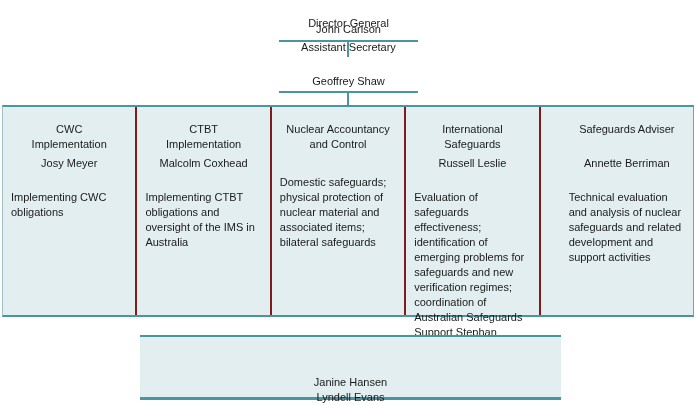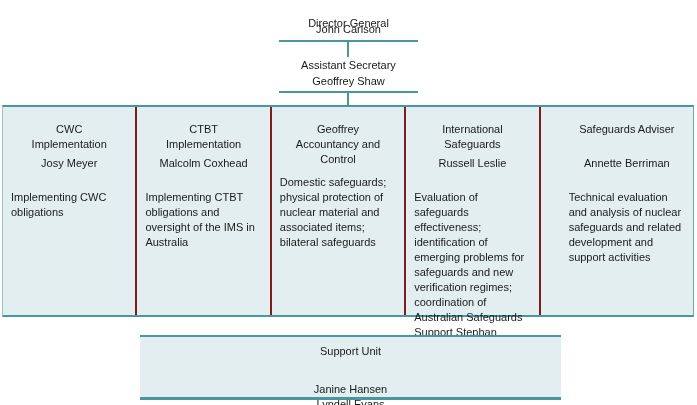--- a/index.html
+++ b/index.html
@@ -32,71 +32,70 @@
   .col-name  { height:15px; text-align:center; }
   .col-desc  { margin-top:19px; text-align:left; }
 
   .support {
     position:absolute; left:140px; top:335px; width:421px; height:65px;
     background:#e2eef0;
     border-top:2px solid #4a96a0;
     border-bottom:3px solid #4a96a0;
     text-align:center; padding-top:7px;
   }
-  .support-names { margin-top:23px; }
+  .support-names { margin-top:31px; }
 </style>
 </head>
 <body>
 
 <div class="canvas">
 
   <div class="center-label" style="top:16px">Director General</div>
   <div class="center-label" style="top:22px">John Carlson</div>
   <div class="hline" style="left:279px; top:40px; width:139px"></div>
   <div class="vline" style="left:347px; top:42px; height:15px"></div>
 
-  <div class="center-label" style="top:58px">Assistant Secretary</div>
+  <div class="center-label" style="top:40px">Assistant Secretary</div>
   <div class="center-label" style="top:74px">Geoffrey Shaw</div>
   <div class="hline" style="left:279px; top:91px; width:139px"></div>
   <div class="vline" style="left:347px; top:93px; height:12px"></div>
 
   <div class="row">
 
     <div class="col">
       <div class="col-title">CWC Implementation</div>
       <div class="col-name">Josy Meyer</div>
       <div class="col-desc">Implementing CWC obligations</div>
     </div>
 
     <div class="col">
       <div class="col-title">CTBT Implementation</div>
       <div class="col-name">Malcolm Coxhead</div>
       <div class="col-desc">Implementing CTBT obligations and oversight of the IMS in Australia</div>
     </div>
 
     <div class="col">
-      <div class="col-title">Geoffrey Accountancy and Control</div>
+      <div class="col-title">Nuclear Accountancy and Control</div>
       <div class="col-desc">Domestic safeguards; physical protection of nuclear material and associated items; bilateral safeguards</div>
     </div>
 
     <div class="col">
       <div class="col-title">International Safeguards</div>
       <div class="col-name">Russell Leslie</div>
       <div class="col-desc">Evaluation of safeguards effectiveness; identification of emerging problems for safeguards and new verification regimes; coordination of Australian Safeguards Support Stephan</div>
     </div>
 
     <div class="col">
       <div class="col-title">Safeguards Adviser</div>
       <div class="col-name">Annette Berriman</div>
       <div class="col-desc">Technical evaluation and analysis of nuclear safeguards and related development and support activities</div>
     </div>
 
   </div>
 
   <div class="support">
-    <div>Support Unit</div>
     <div class="support-names">
       <div>Janine Hansen</div>
       <div>Lyndell Evans</div>
     </div>
   </div>
 
 </div>
 
 </body></html>

